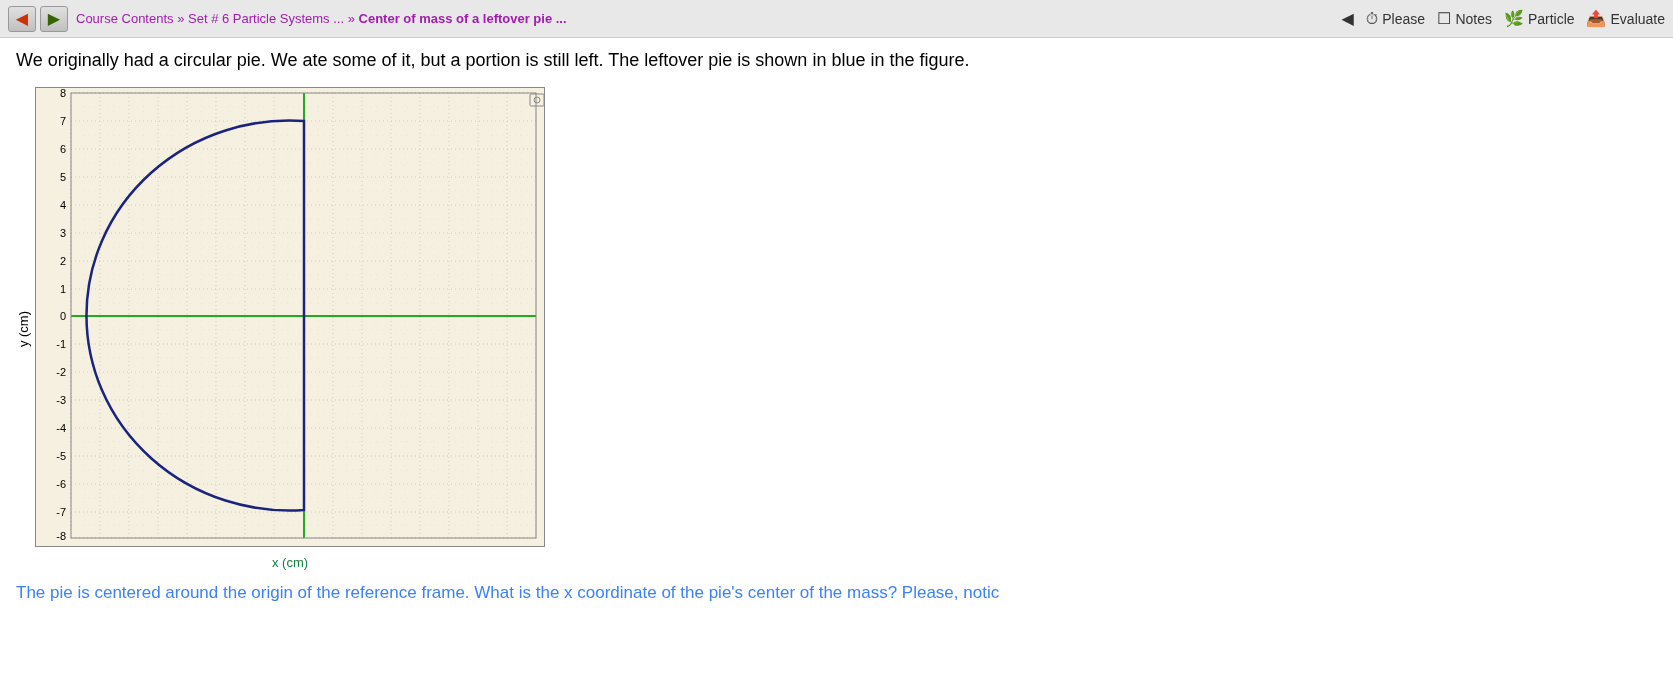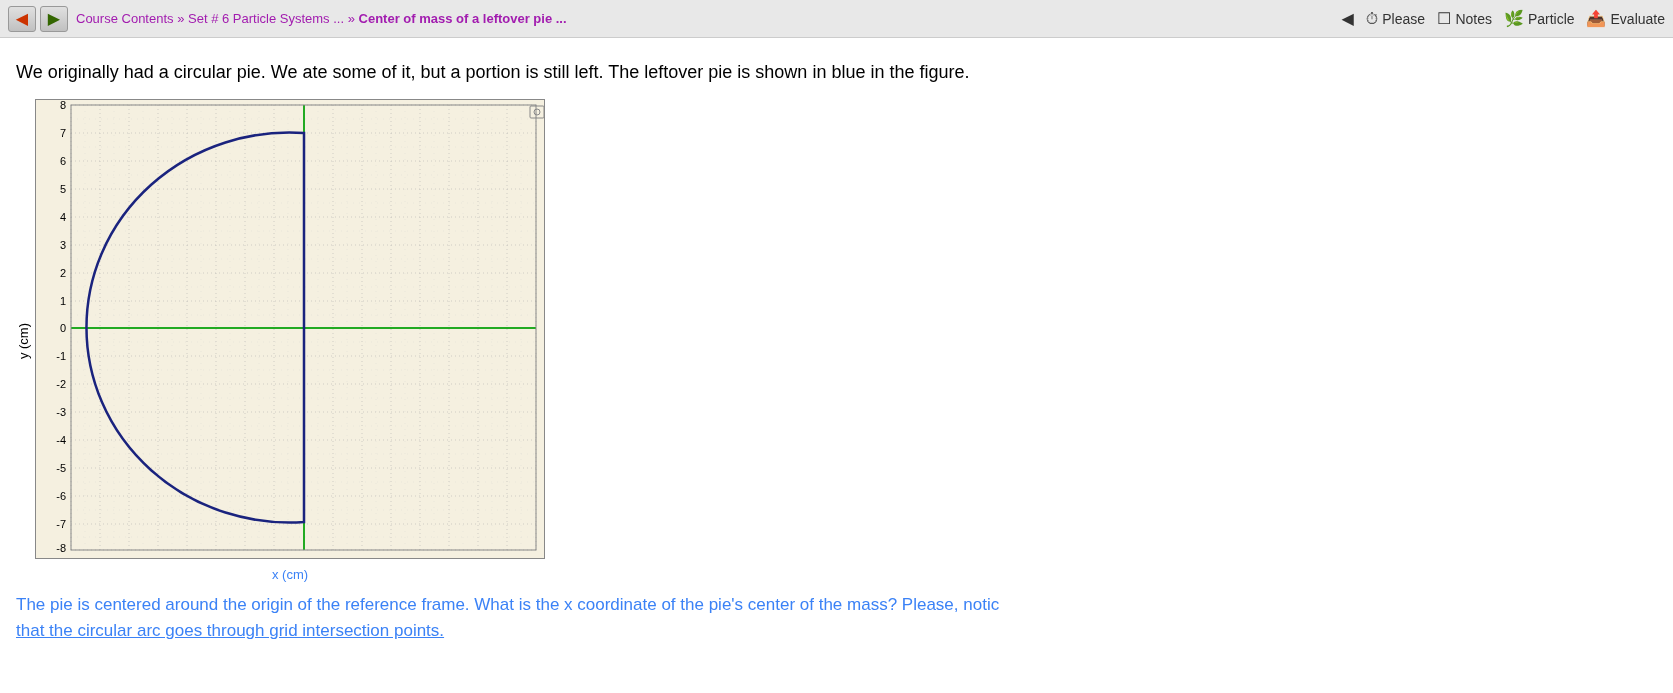--- a/index.html
+++ b/index.html
@@ -61,21 +61,21 @@
       font-size: 14px;
       color: #333;
       cursor: pointer;
     }
     .top-action-item .icon {
       font-size: 16px;
     }
 
     
     .main-content {
-      padding: 22px 16px;
+      padding: 10px 16px;
     }
 
     .intro-text {
       font-size: 18px;
       color: #000;
       margin-bottom: 14px;
       line-height: 1.4;
     }
 
     
@@ -99,21 +99,21 @@
       flex-direction: column;
       align-items: center;
     }
 
     .graph-svg-container {
       position: relative;
     }
 
     .x-label {
       font-size: 13px;
-      color: #3b82f6;
+      color: #15803d;
       text-align: center;
       margin-top: 4px;
     }
 
     
     .bottom-text {
       font-size: 17px;
       color: #3b82f6;
       line-height: 1.5;
       margin-top: 8px;
@@ -308,15 +308,14 @@
 
           <rect x="35" y="5" width="465" height="445" fill="none" stroke="#888" stroke-width="1"></rect>
         </svg>
       </div>
       <div class="x-label">x (cm)</div>
     </div>
   </div>
 
   <div class="bottom-text">
     <span>The pie is centered around the origin of the reference frame. What is the x coordinate of the pie's center of the mass? Please, notic</span><br>
-    <span class="underline">that the circular arc goes through grid intersection points.</span>
   </div>
 </div>
 
 </body></html>

